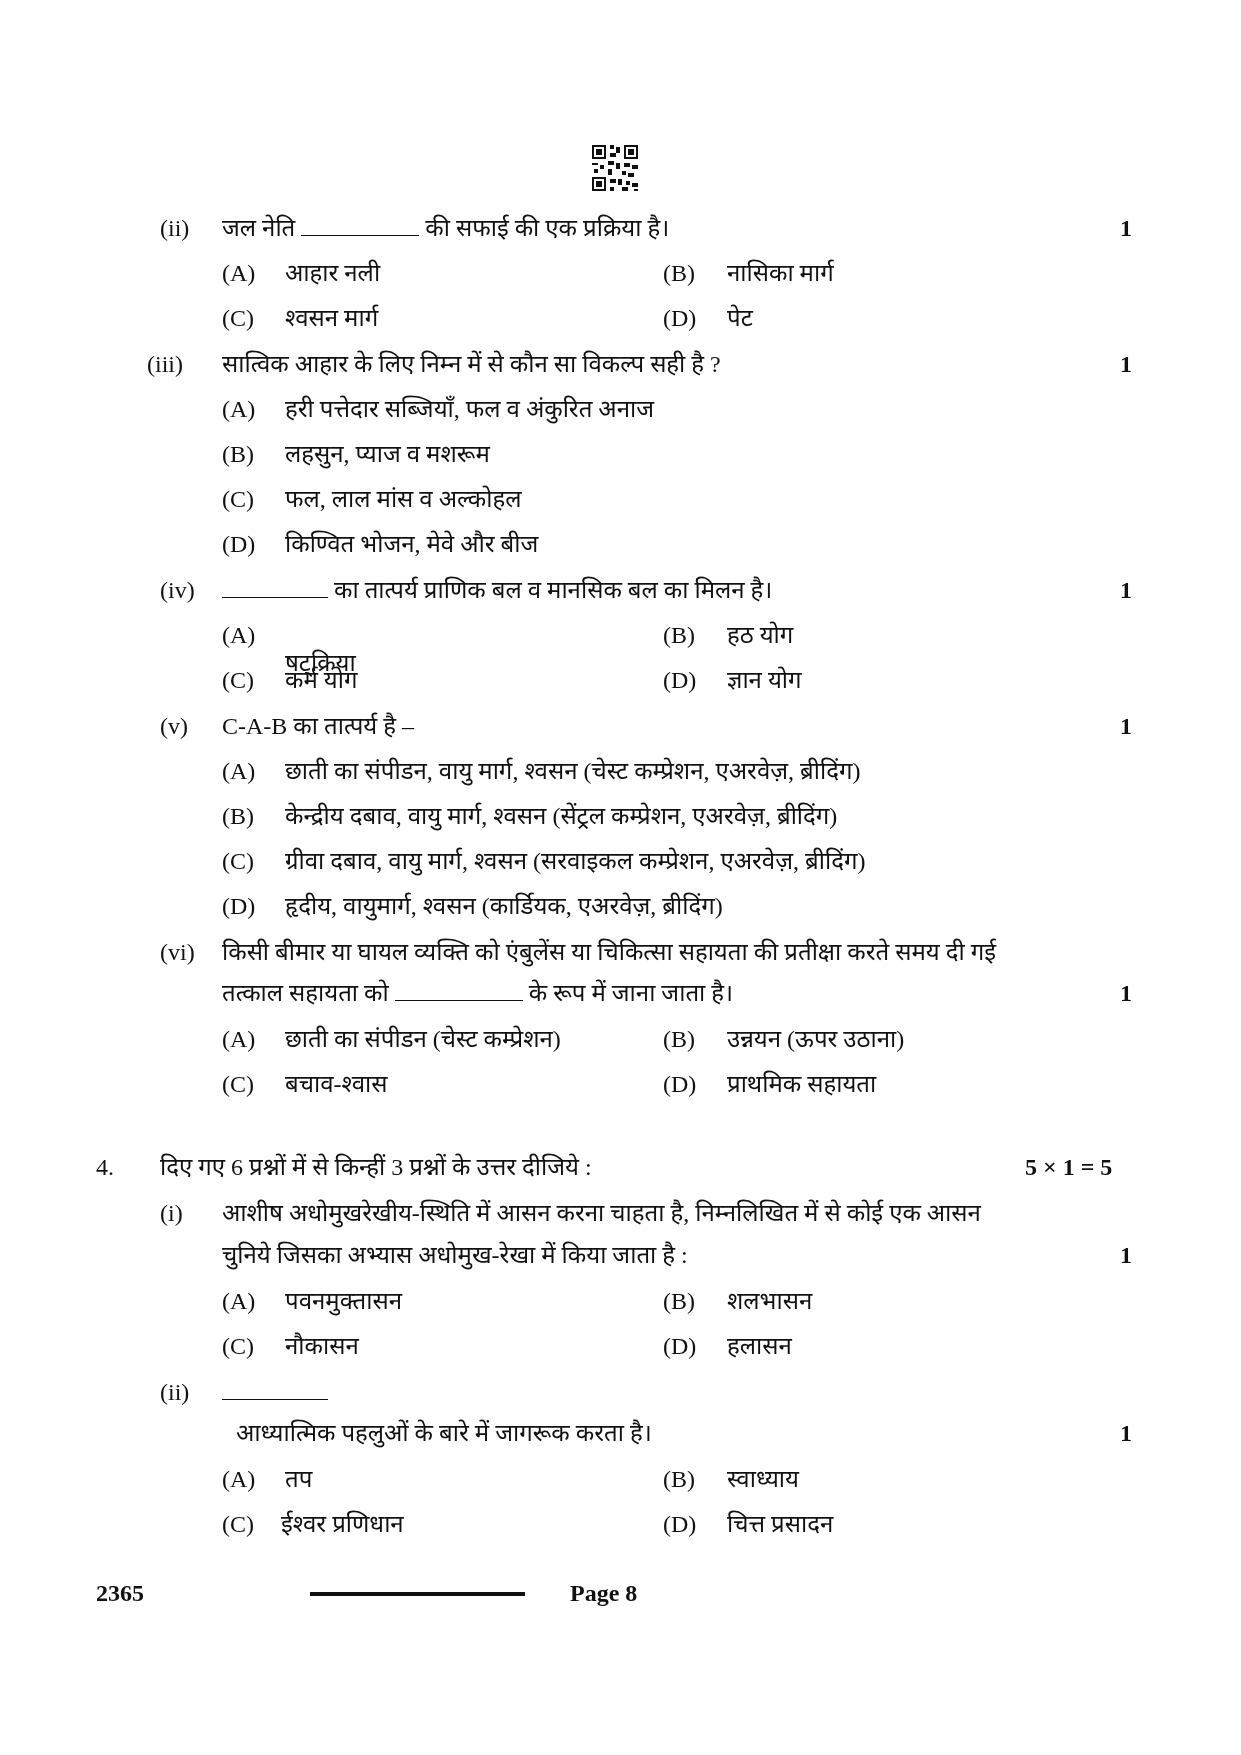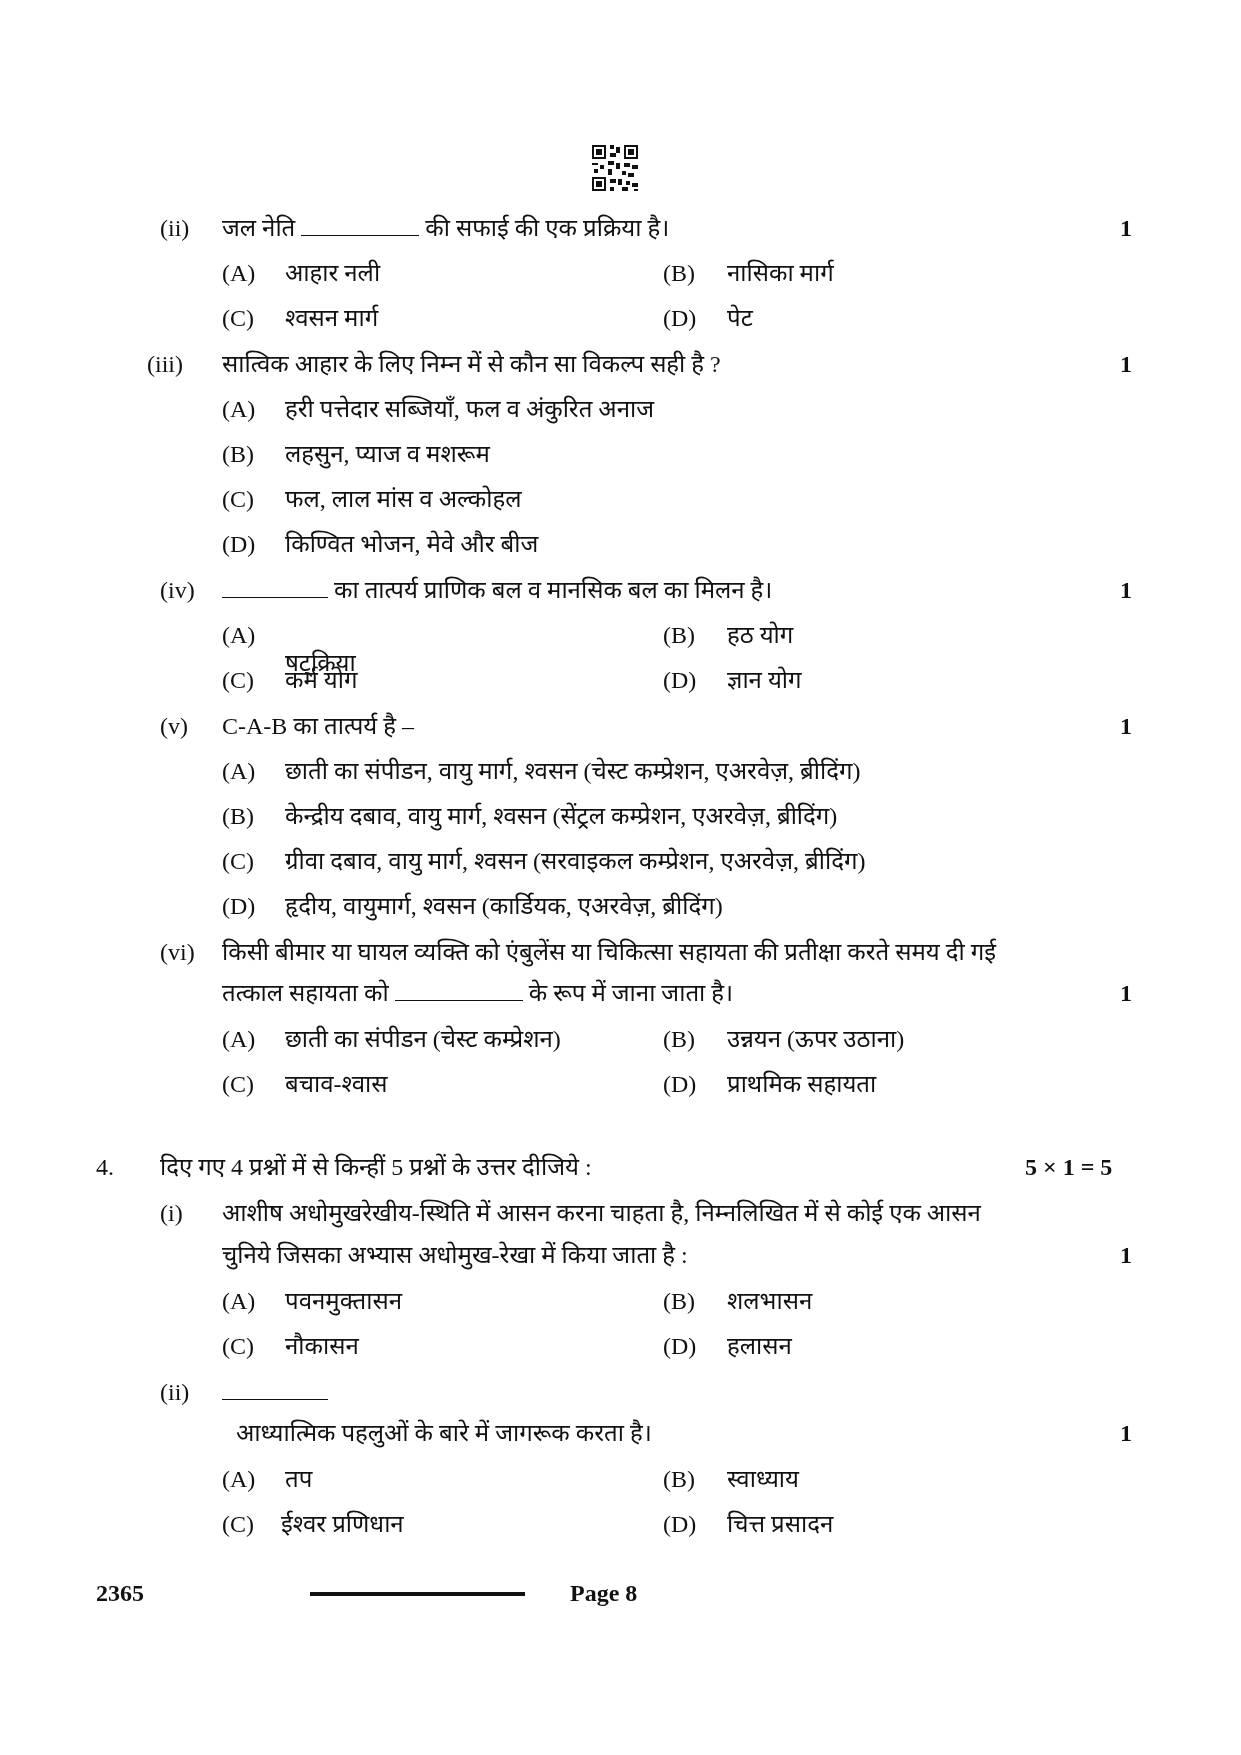--- a/index.html
+++ b/index.html
@@ -115,21 +115,21 @@
 <div class="abs txt" style="left:222px; top:1024px;">(A)</div>
 <div class="abs txt" style="left:285px; top:1024px;">छाती का संपीडन (चेस्ट कम्प्रेशन)</div>
 <div class="abs txt" style="left:663px; top:1024px;">(B)</div>
 <div class="abs txt" style="left:727px; top:1024px;">उन्नयन (ऊपर उठाना)</div>
 <div class="abs txt" style="left:222px; top:1069px;">(C)</div>
 <div class="abs txt" style="left:285px; top:1069px;">बचाव-श्वास</div>
 <div class="abs txt" style="left:663px; top:1069px;">(D)</div>
 <div class="abs txt" style="left:727px; top:1069px;">प्राथमिक सहायता</div>
 
 <div class="abs txt" style="left:96px; top:1152px;">4.</div>
-<div class="abs txt" style="left:160px; top:1152px;">दिए गए 4 प्रश्नों में से किन्हीं 5 प्रश्नों के उत्तर दीजिये :</div>
+<div class="abs txt" style="left:160px; top:1152px;">दिए गए 6 प्रश्नों में से किन्हीं 3 प्रश्नों के उत्तर दीजिये :</div>
 <div class="abs txt marks" style="left:1025px; top:1152px;">5 × 1 = 5</div>
 
 <div class="abs txt" style="left:160px; top:1198px;">(i)</div>
 <div class="abs txt" style="left:222px; top:1198px;">आशीष अधोमुखरेखीय-स्थिति में आसन करना चाहता है, निम्नलिखित में से कोई एक आसन</div>
 <div class="abs txt" style="left:222px; top:1240px;">चुनिये जिसका अभ्यास अधोमुख-रेखा में किया जाता है :</div>
 <div class="abs txt marks" style="left:1120px; top:1240px;">1</div>
 <div class="abs txt" style="left:222px; top:1286px;">(A)</div>
 <div class="abs txt" style="left:285px; top:1286px;">पवनमुक्तासन</div>
 <div class="abs txt" style="left:663px; top:1286px;">(B)</div>
 <div class="abs txt" style="left:727px; top:1286px;">शलभासन</div>

